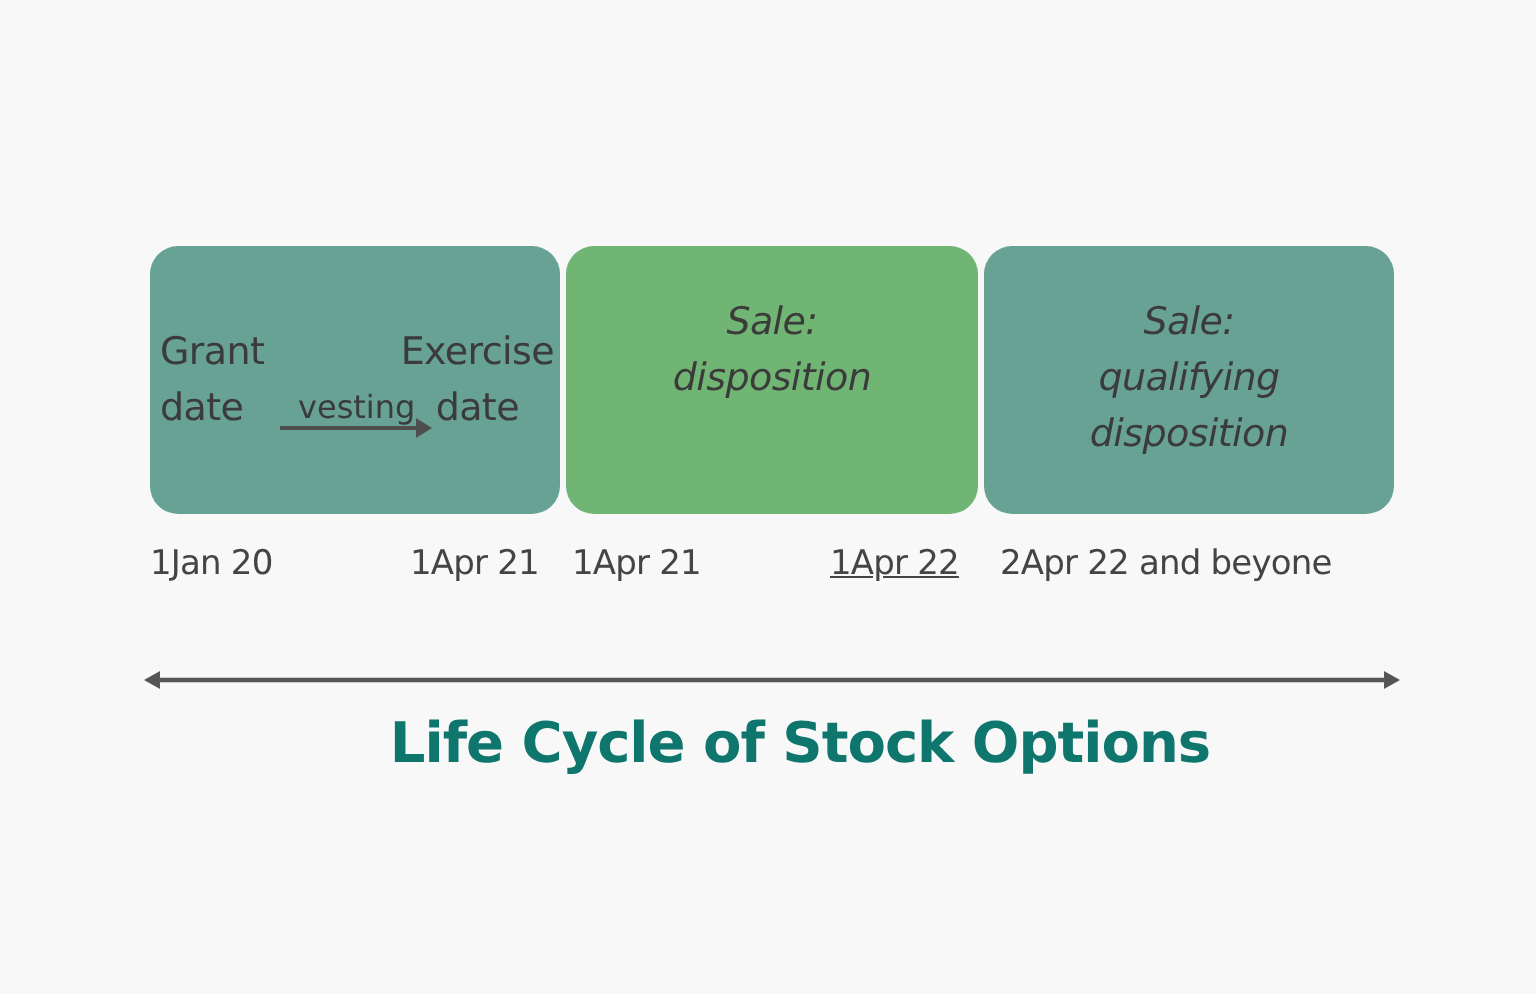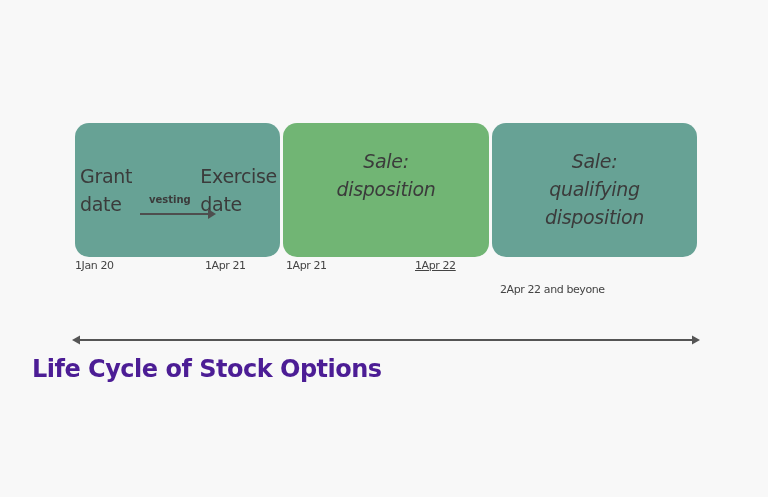--- a/index.html
+++ b/index.html
@@ -29,56 +29,55 @@
       line-height: 28px;
       color: #3b3b3b;
       letter-spacing: -0.3px;
     }
     .center-text {
       left: 0; right: 0; top: 24px;
       text-align: center;
       font-style: italic;
     }
     .grant { left: 5px; top: 39px; }
-    .exercise { right: 3px; top: 39px; text-align: left; }
+    .exercise { right: 3px; top: 39px; text-align: center; }
     .vesting-label {
       position: absolute;
       left: 74px; top: 71px;
-      font-size: 10px;
+      font-size: 16px;
       color: #3b3b3b;
-      font-weight: bold;
     }
     .vesting-arrow {
       position: absolute;
       left: 65px; top: 85px;
       width: 76px; height: 12px;
     }
 
     .date {
       position: absolute;
-      top: 259px;
-      font-size: 11px;
+      top: 272px;
+      font-size: 17px;
       color: #444;
       letter-spacing: -0.4px;
       white-space: nowrap;
     }
 
     .timeline {
       position: absolute;
       left: 72px; top: 333px;
       width: 628px; height: 14px;
     }
     .caption {
       position: absolute;
       left: 0; right: 0;
       top: 355px;
-      text-align: left;
-      font-size: 24px;
+      text-align: center;
+      font-size: 28px;
       font-weight: bold;
-      color: #4c1d95;
+      color: #0f766e;
       padding-left: 32px;
       letter-spacing: -0.5px;
     }
   </style>
 </head>
 <body>
 
 <div id="box1" class="box teal">
   <div class="box-text grant">
     <div>Grant</div>
@@ -107,21 +106,21 @@
     <div>Sale:</div>
     <div>qualifying</div>
     <div>disposition</div>
   </div>
 </div>
 
 <div class="date" style="left:75px;">1Jan 20</div>
 <div class="date" style="left:205px;">1Apr 21</div>
 <div class="date" style="left:286px;">1Apr 21</div>
 <div class="date" style="left:415px;text-decoration:underline;">1Apr 22</div>
-<div class="date" style="left:500px;margin-top:24px;">2Apr 22 and beyone</div>
+<div class="date" style="left:500px;">2Apr 22 and beyone</div>
 
 <svg class="timeline" viewBox="0 0 628 14">
   <line x1="6" y1="7" x2="622" y2="7" stroke="#555" stroke-width="2.2"></line>
   <polygon points="0,7 8,2.5 8,11.5" fill="#555"></polygon>
   <polygon points="628,7 620,2.5 620,11.5" fill="#555"></polygon>
 </svg>
 
 <div class="caption">Life Cycle of Stock Options</div>
 
 </body></html>

